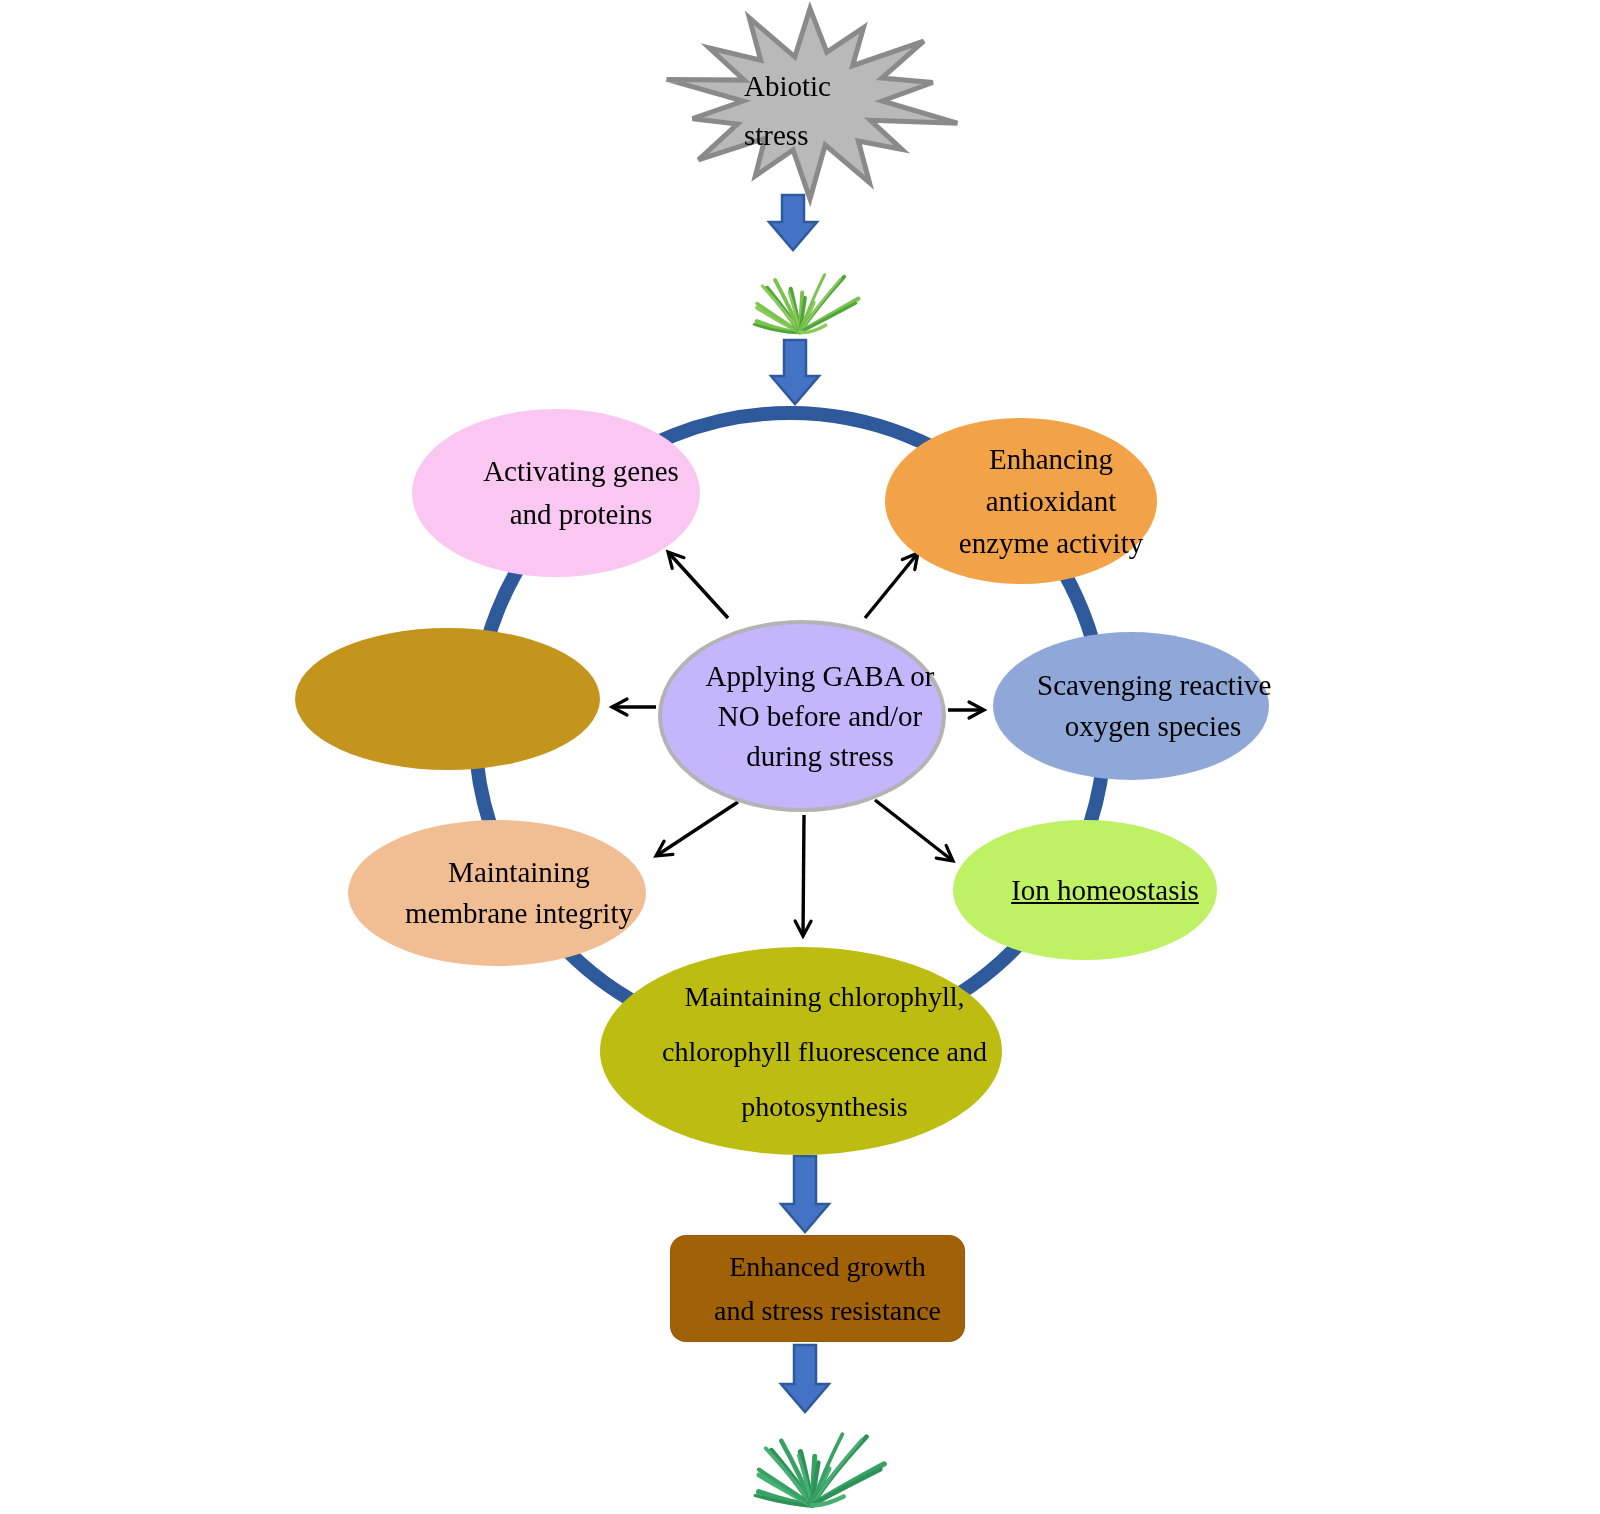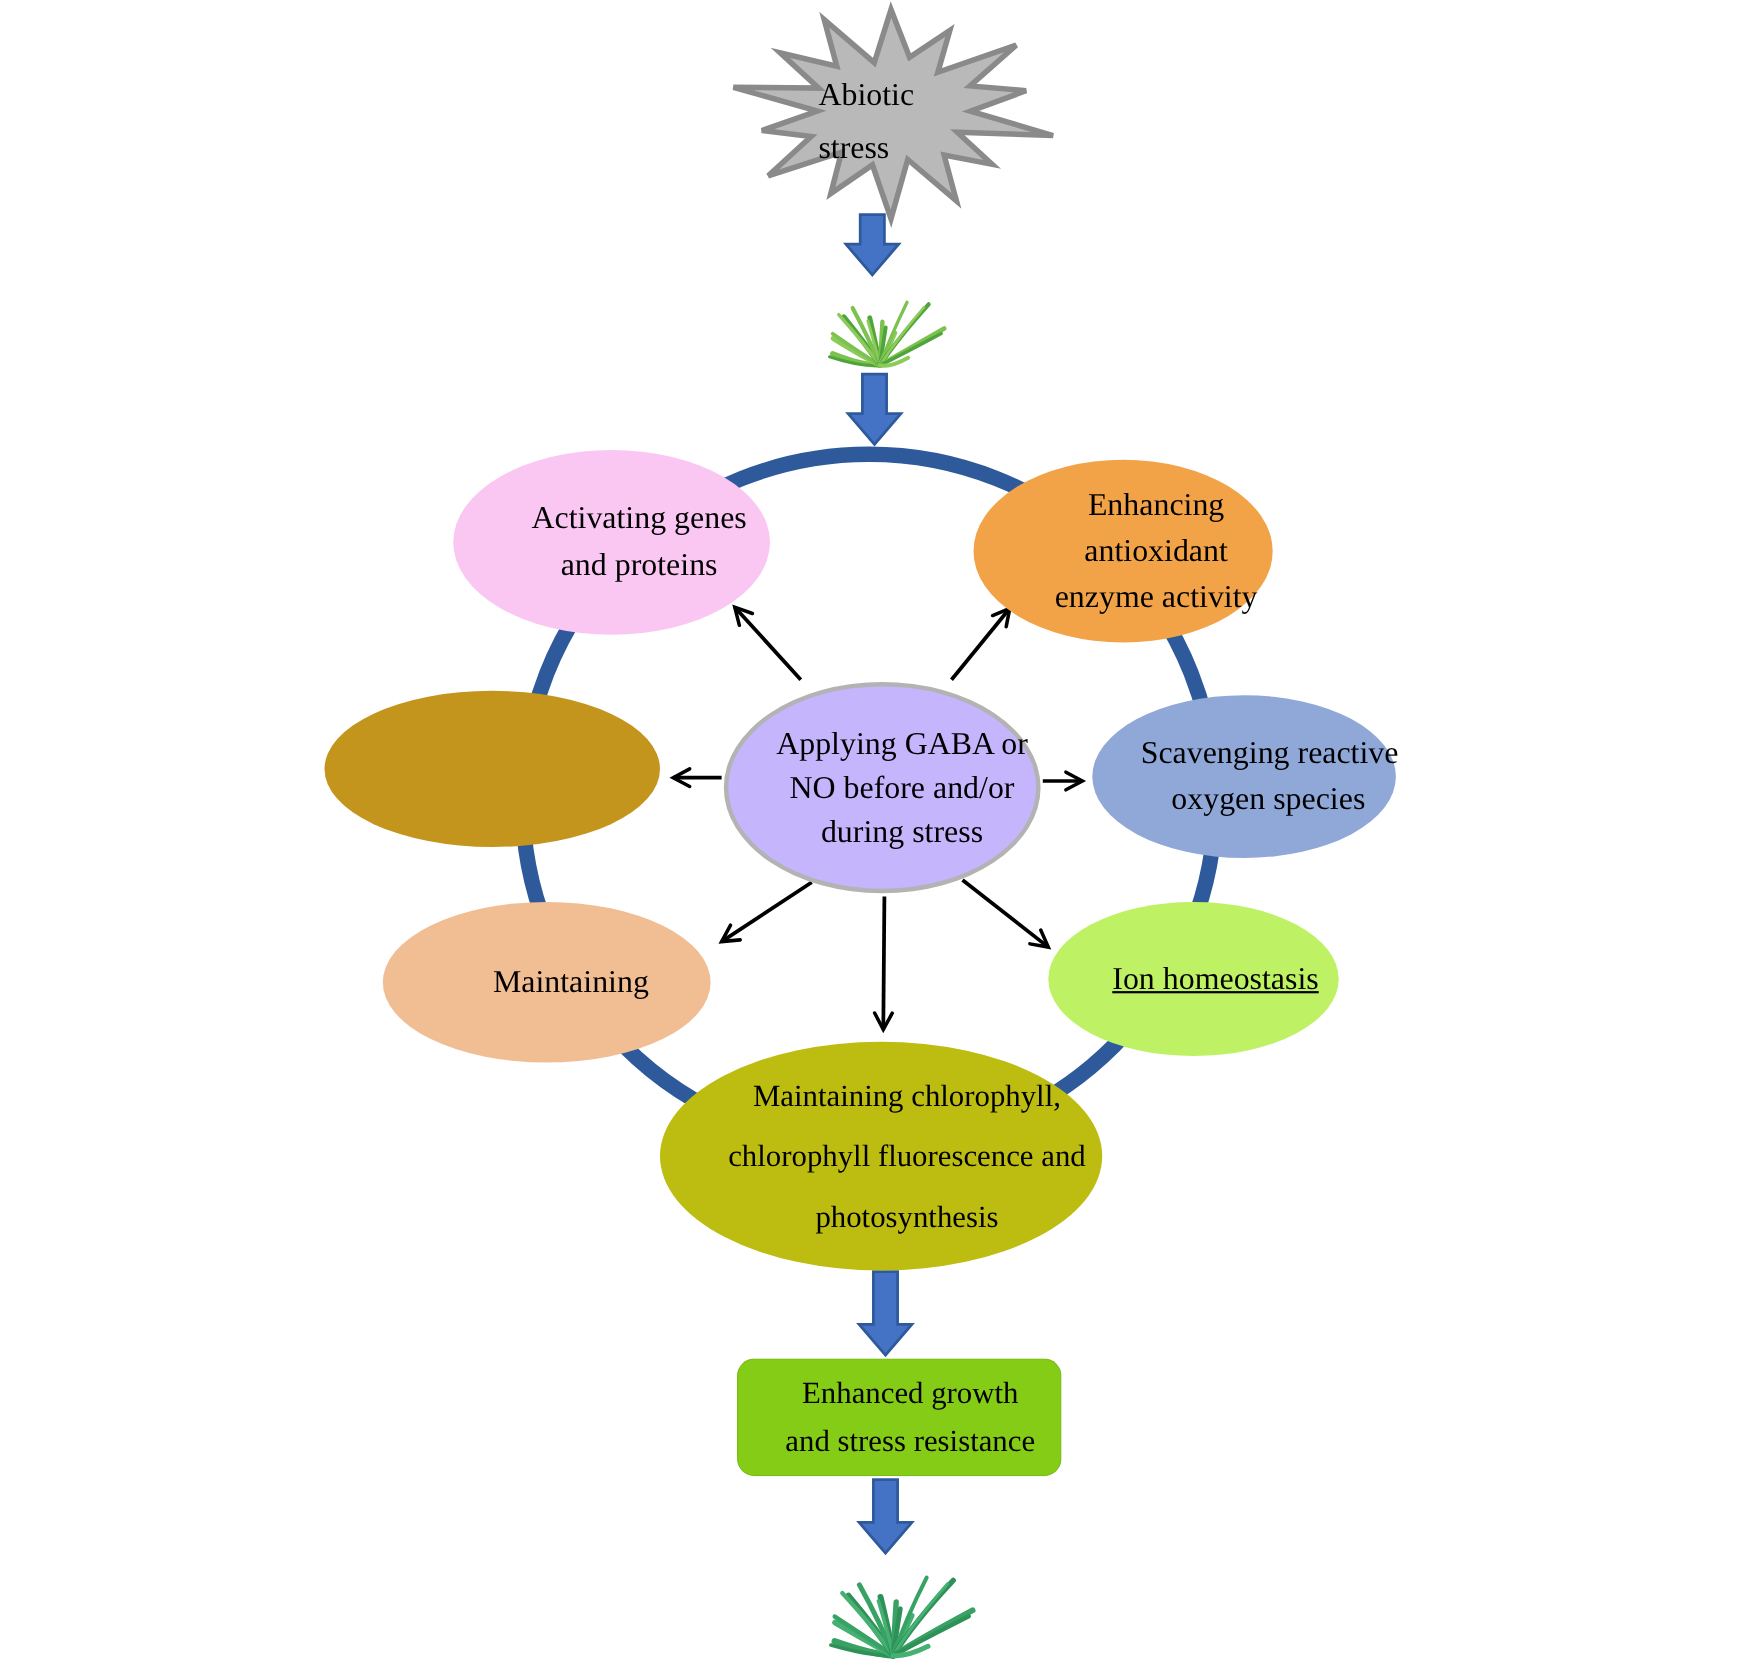--- a/index.html
+++ b/index.html
@@ -124,36 +124,37 @@
   <div class="node n-osmolyte" style="background-color: rgb(195, 149, 29);">
   </div>
 
   <div class="node n-ros" style="background-color: rgb(144, 168, 216);">
     <div class="ln">Scavenging reactive</div>
     <div class="ln">oxygen species</div>
   </div>
 
   <div class="node n-membrane" style="background-color: rgb(241, 189, 147);">
     <div class="ln">Maintaining</div>
+    <div class="ln">membrane integrity</div>
   </div>
 
   <div class="node n-ion" style="background-color: #bef264; text-decoration: underline;">
     <div class="ln">Ion homeostasis</div>
   </div>
 
   <div class="node n-chlorophyll" style="background-color: rgb(189, 188, 16);">
     <div class="ln">Maintaining chlorophyll,</div>
     <div class="ln">chlorophyll fluorescence and</div>
     <div class="ln">photosynthesis</div>
   </div>
 
   <div class="node n-center" style="background-color: #c4b5fd; border-color: rgb(179, 179, 179);">
     <div class="ln">Applying GABA or</div>
     <div class="ln">NO before and/or</div>
     <div class="ln">during stress</div>
   </div>
 
-  <div class="node n-outcome" style="background-color: #84cc16; padding-left: 20px;">
+  <div class="node n-outcome" style="background-color: #a16207; padding-left: 20px;">
     <div class="ln">Enhanced growth</div>
     <div class="ln">and stress resistance</div>
   </div>
 
 </div>
 
 </body></html>

